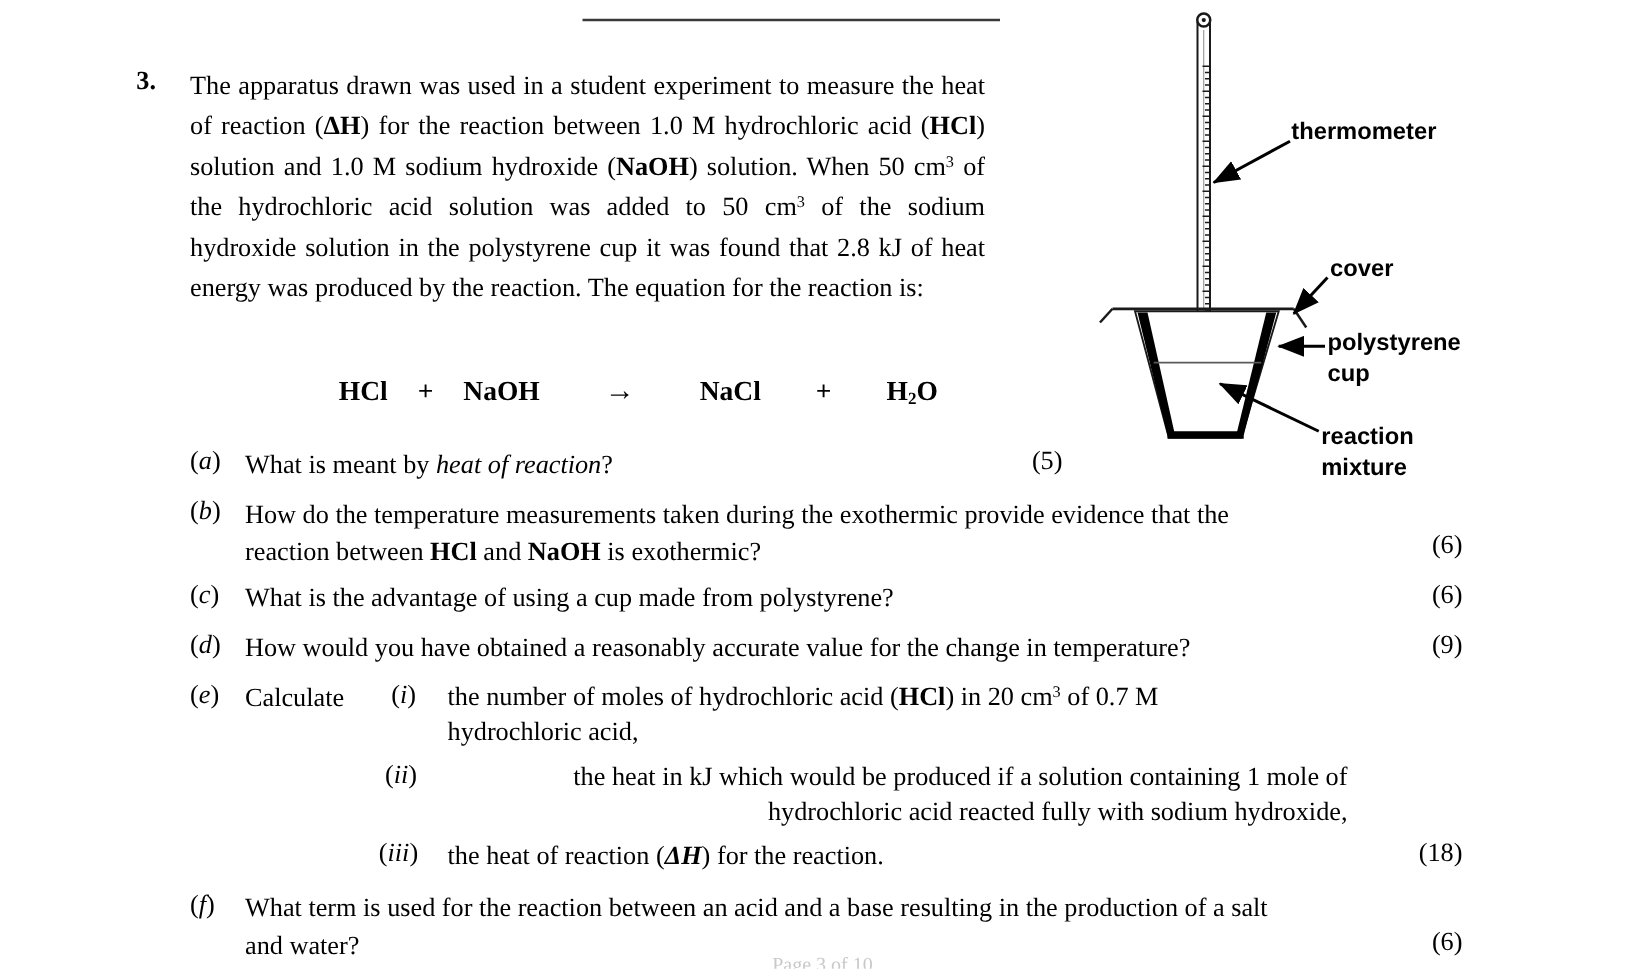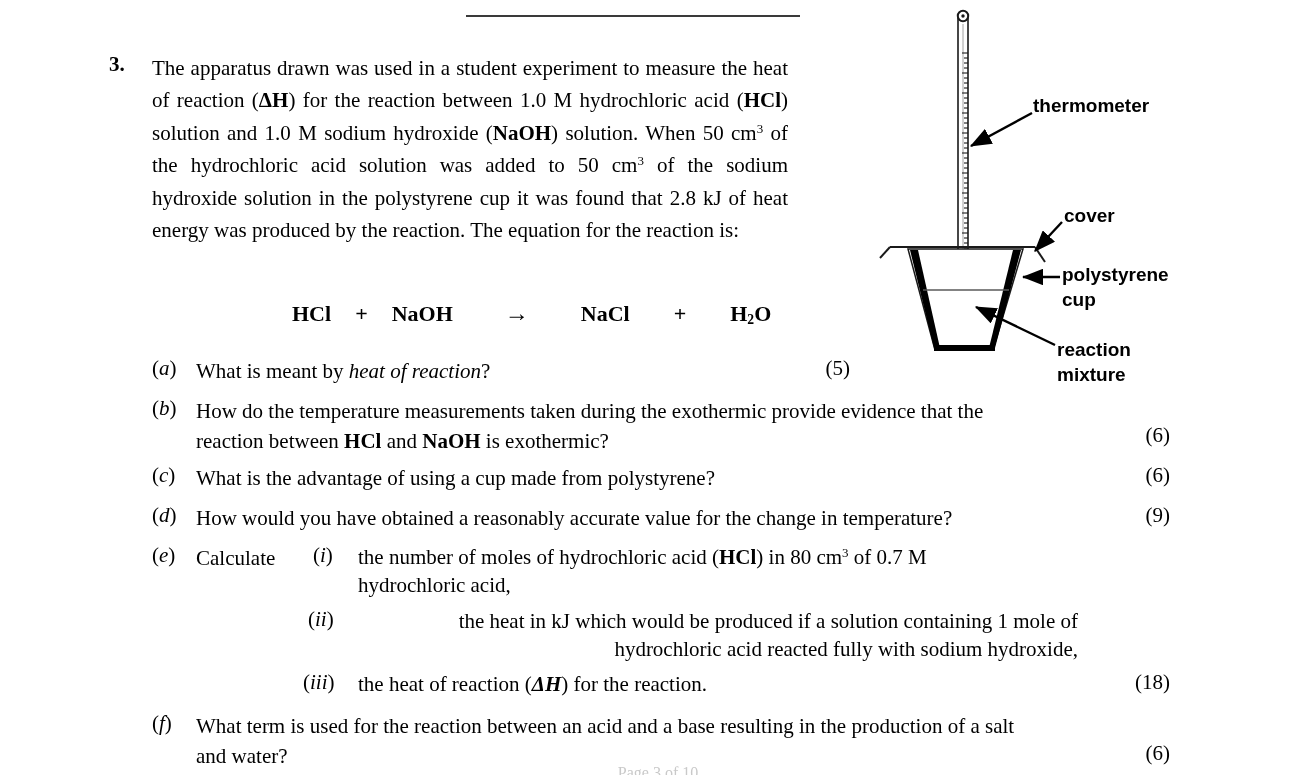--- a/index.html
+++ b/index.html
@@ -61,21 +61,21 @@
   }
   sub.sub2 {
     font-size: 0.62em;
     vertical-align: -0.22em;
     line-height: 0;
   }
 
   
   .equation {
     position: absolute;
-    left: 292px;
+    left: 271px;
     top: 300px;
     font-size: 22px;
     font-weight: bold;
     white-space: pre;
   }
   .equation .gap-s { display: inline-block; width: 24px; }
   .equation .gap-m { display: inline-block; width: 44px; }
   .equation .gap-l { display: inline-block; width: 52px; }
   .equation .arrow { font-weight: normal; font-size: 24px; }
   .part-label {
@@ -177,21 +177,21 @@
   <div class="marks" style="left:1110px; top:463px; width:60px;">(6)</div>
 
   <div class="part-label" style="left:152px; top:503px;"><span class="paren">(</span>d<span class="paren">)</span></div>
   <div class="part-body" style="left:196px; top:503px; width:900px;">How would you have obtained a reasonably accurate value for the change in temperature?</div>
   <div class="marks" style="left:1110px; top:503px; width:60px;">(9)</div>
 
   <div class="part-label" style="left:152px; top:543px;"><span class="paren">(</span>e<span class="paren">)</span></div>
   <div class="part-body" style="left:196px; top:543px;">Calculate</div>
 
   <div class="sub-label" style="left:313px; top:543px;"><span class="paren">(</span>i<span class="paren">)</span></div>
-  <div class="sub-body" style="left:358px; top:543px; width:680px;"><span>the number of moles of hydrochloric acid (</span><b class="tight">HCl</b><span>) in 80 cm</span><sup class="sup3">3</sup><span> of 0.7 M</span><br><span>hydrochloric acid,</span></div>
+  <div class="sub-body" style="left:358px; top:543px; width:680px;"><span>the number of moles of hydrochloric acid (</span><b class="tight">HCl</b><span>) in 20 cm</span><sup class="sup3">3</sup><span> of 0.7 M</span><br><span>hydrochloric acid,</span></div>
 
   <div class="sub-label" style="left:308px; top:607px;"><span class="paren">(</span>ii<span class="paren">)</span></div>
   <div class="sub-body" style="left:358px; top:607px; width:720px;text-align:right;"><span>the heat in kJ which would be produced if a solution containing 1 mole of</span><br><span>hydrochloric acid reacted fully with sodium hydroxide,</span></div>
 
   <div class="sub-label" style="left:303px; top:670px;"><span class="paren">(</span>iii<span class="paren">)</span></div>
   <div class="sub-body" style="left:358px; top:670px; width:720px;"><span>the heat of reaction (</span><span class="bolditalic">ΔH</span><span>) for the reaction.</span></div>
   <div class="marks" style="left:1110px; top:670px; width:60px;">(18)</div>
 
   <div class="part-label" style="left:152px; top:711px;"><span class="paren">(</span><i>f</i><span class="paren">)</span></div>
   <div class="part-body" style="left:196px; top:711px; width:940px;"><span>What term is used for the reaction between an acid and a base resulting in the production of a salt</span><br><span>and water?</span></div>

